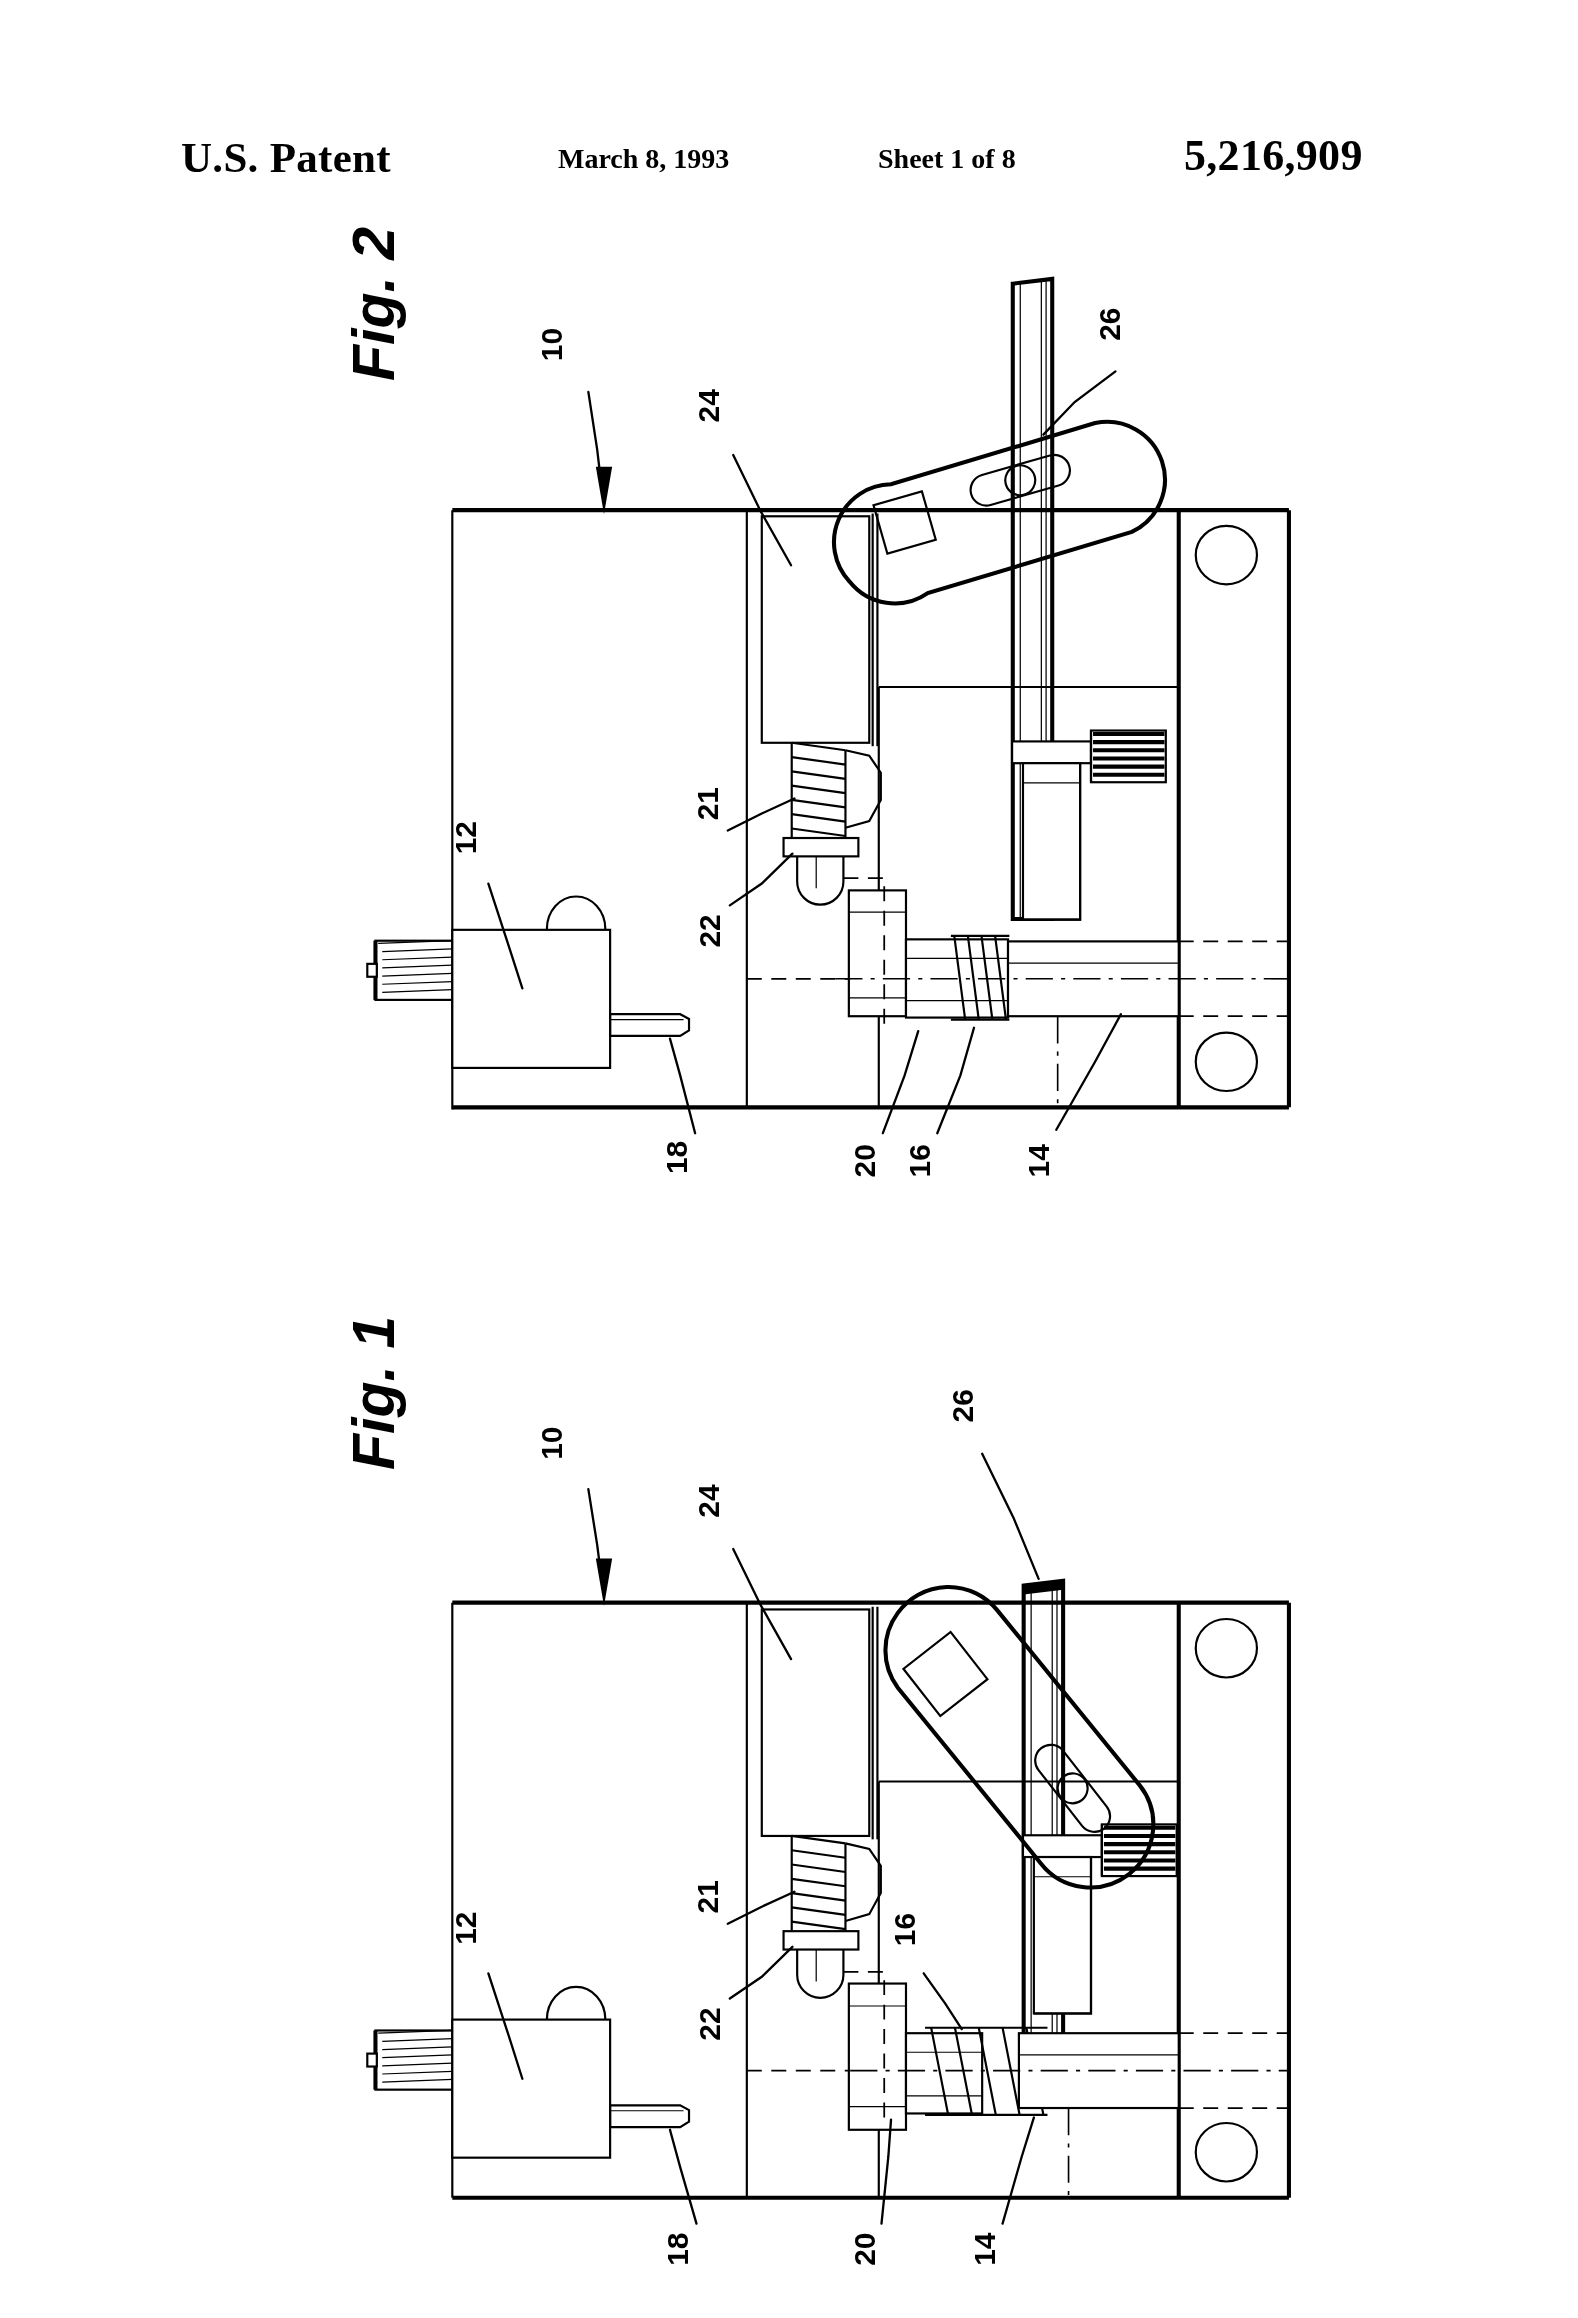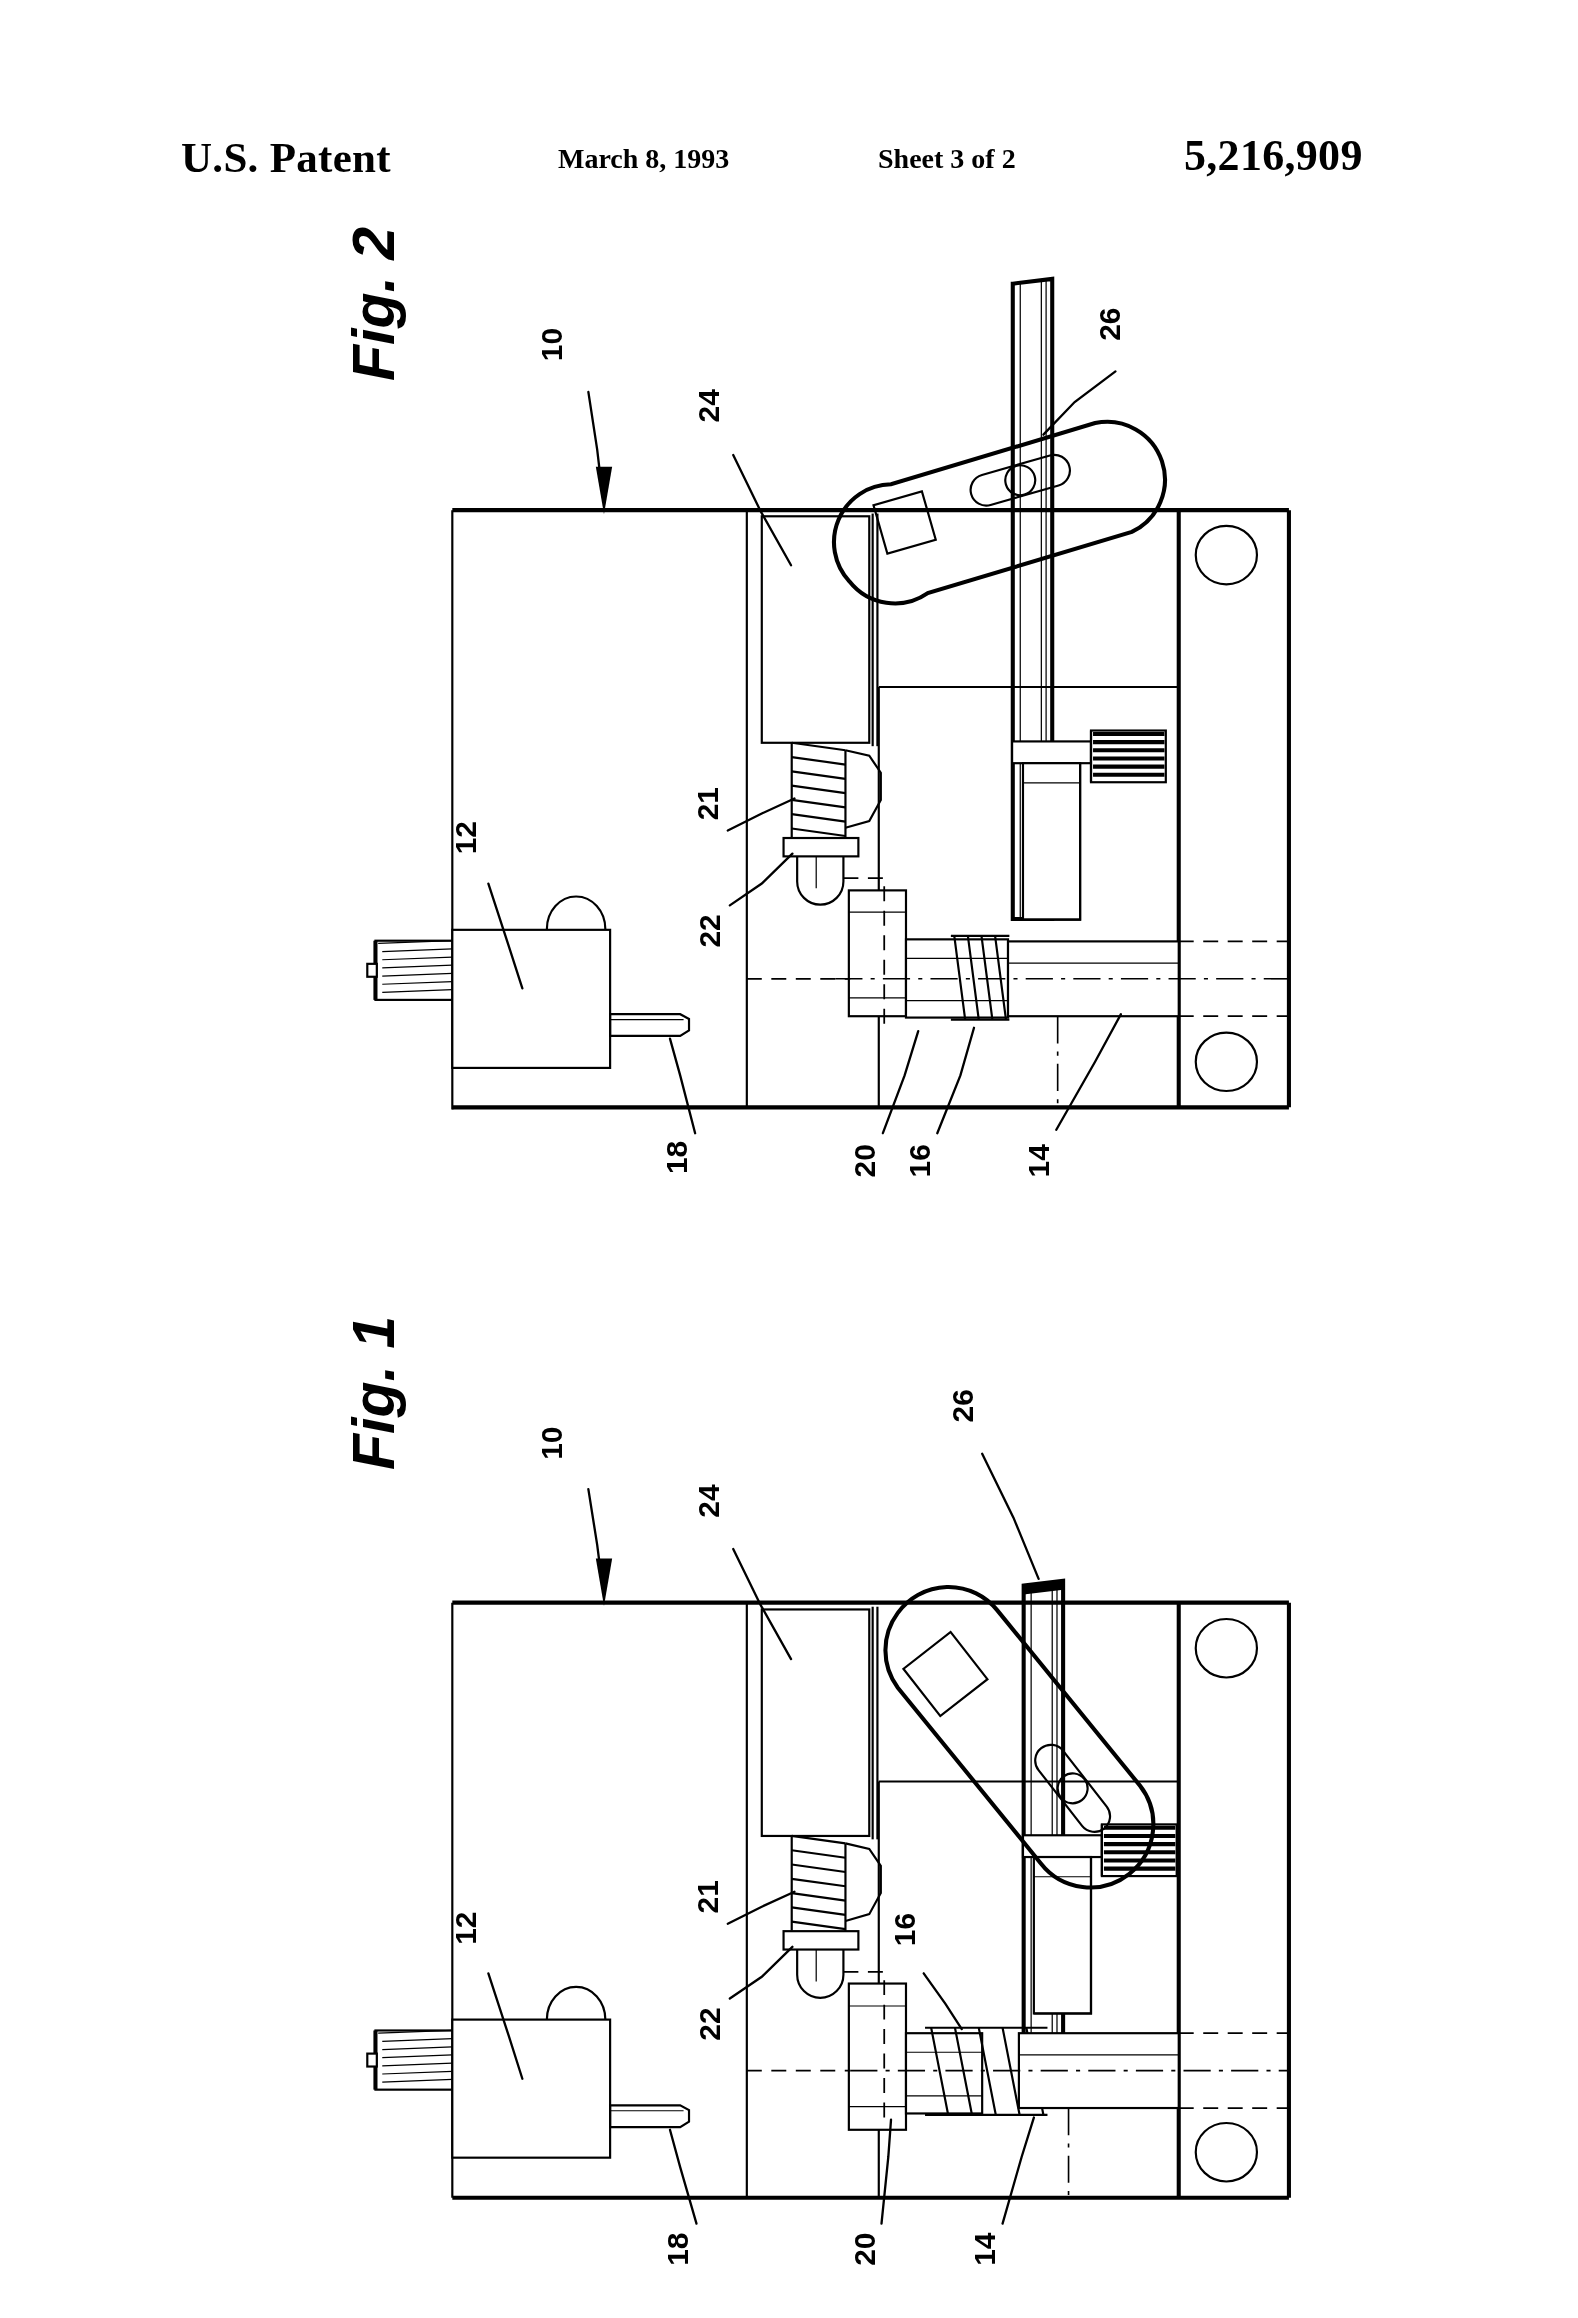--- a/index.html
+++ b/index.html
@@ -36,21 +36,21 @@
   .fillwhite{fill:#fff;stroke:#000;stroke-width:3.2;}
   .fillblack{fill:#000;stroke:none;}
   .reftxt{font-family:"Liberation Sans",sans-serif;font-weight:700;font-size:44px;}
 </style>
 </head>
 <body>
 
 <div class="hdr">
   <div class="hdr-office">U.S. Patent</div>
   <div class="hdr-date">March 8, 1993</div>
-  <div class="hdr-sheet">Sheet 3 of 2</div>
+  <div class="hdr-sheet">Sheet 1 of 8</div>
   <div class="hdr-num">5,216,909</div>
 </div>
 
 <div class="fig" id="fig2-block">
 
   <div class="fig-caption" style="left:340px;top:156px;">Fig. 2</div>
 
   <svg width="1578" height="1007" viewBox="0 0 2320 1480">
 
     <g>

